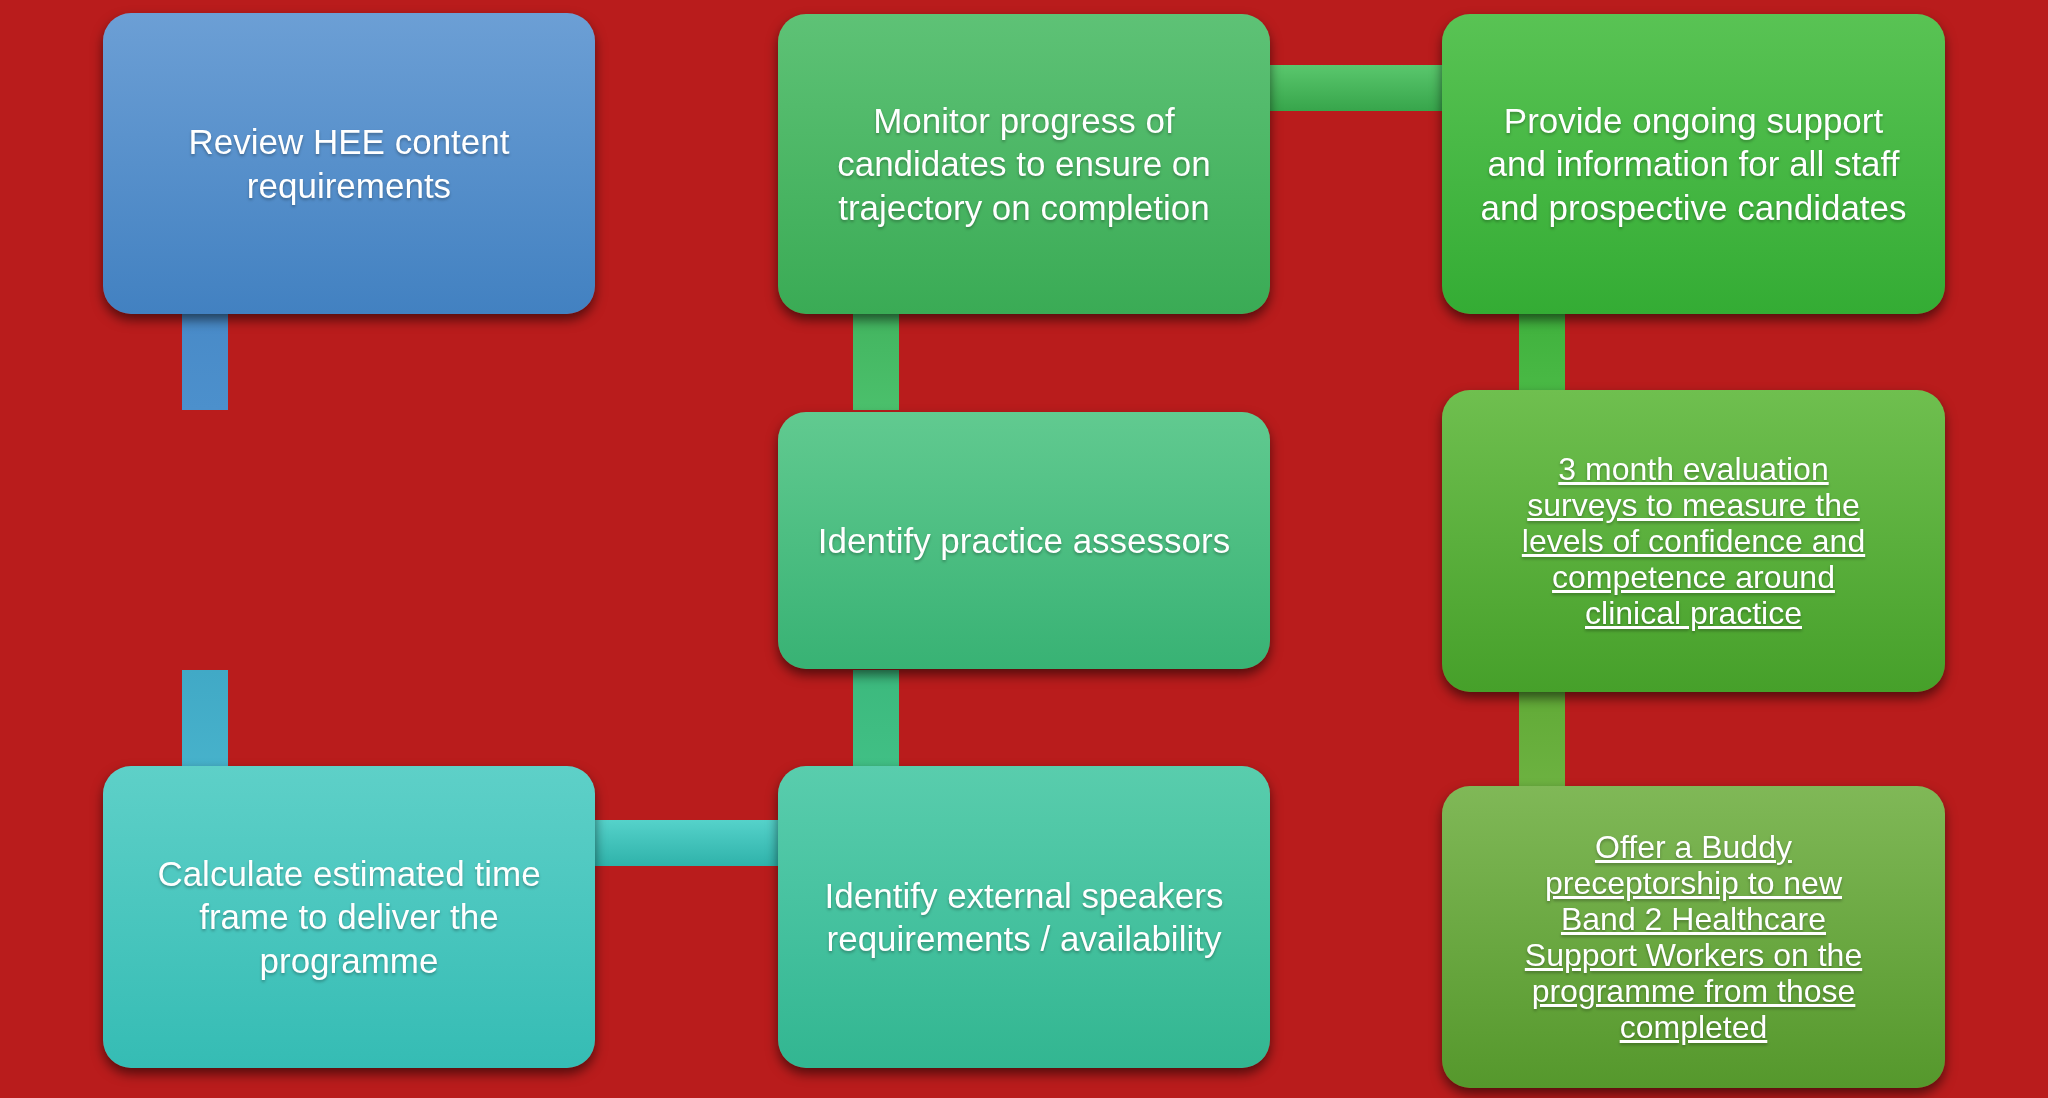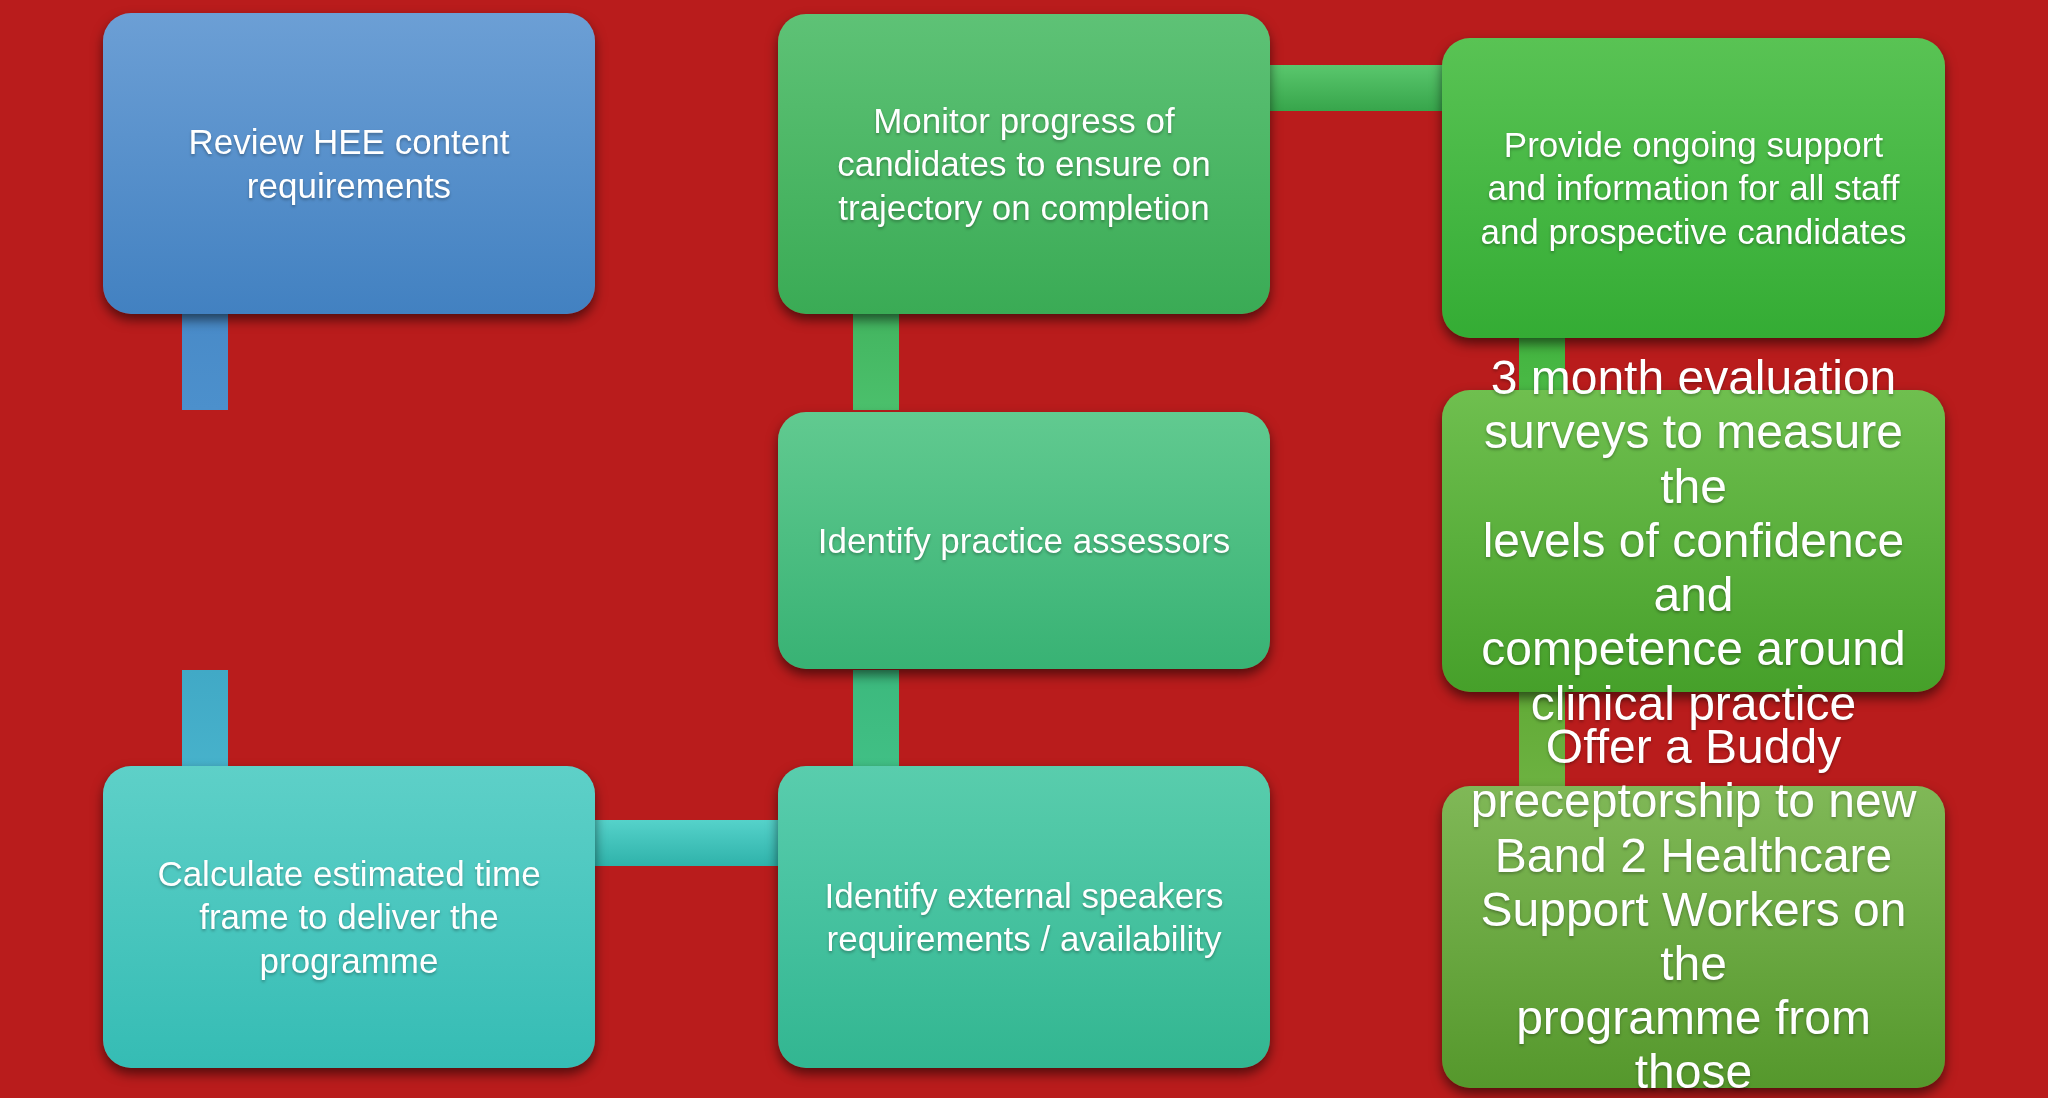--- a/index.html
+++ b/index.html
@@ -31,21 +31,21 @@
   .b1{left:103px;top:13px;width:492px;height:301px;}
   .b2{left:103px;top:390px;width:492px;height:302px;}
   .b3{left:103px;top:766px;width:492px;height:302px;}
   .b4{left:778px;top:14px;width:492px;height:300px;}
   .b5{left:778px;top:412px;width:492px;height:257px;}
   .b6{left:778px;top:766px;width:492px;height:302px;}
   .b7{left:1442px;top:14px;width:503px;height:300px;}
   .b8{left:1442px;top:390px;width:503px;height:302px;}
   .b9{left:1442px;top:766px;width:503px;height:302px;}
   
-  .b8 .txt,.b9 .txt{font-size:48px;line-height:1.13;}
+  .b8 .txt,.b9 .txt{font-size:32px;line-height:1.13;text-decoration:underline;}
   
   .conn{position:absolute;z-index:1;}
   .cv{width:46px;}
   .c1{left:182px;top:290px;height:120px;}
   .c2{left:182px;top:670px;height:120px;}
   .c3{left:575px;top:820px;width:222px;height:46px;}
   .c4{left:853px;top:670px;height:120px;}
   .c5{left:853px;top:290px;height:120px;}
   .c6{left:1250px;top:65px;width:212px;height:46px;}
   .c7{left:1519px;top:290px;height:120px;}
@@ -79,21 +79,21 @@
 candidates to ensure on
 trajectory on completion</span>
   </div>
   <div class="box b5" style="background: linear-gradient(rgb(97, 202, 144) 0%, rgb(56, 178, 116) 100%);">
     <span class="txt">Identify practice assessors</span>
   </div>
   <div class="box b6" style="background: linear-gradient(rgb(89, 205, 173) 0%, rgb(50, 182, 145) 100%); align-items: center;">
     <span class="txt">Identify external speakers
 requirements / availability</span>
   </div>
-  <div class="box b7" style="background: linear-gradient(rgb(89, 195, 84) 0%, rgb(52, 172, 52) 100%); margin-top: 24px;">
+  <div class="box b7" style="background: linear-gradient(rgb(89, 195, 84) 0%, rgb(52, 172, 52) 100%);">
     <span class="txt">Provide ongoing support
 and information for all staff
 and prospective candidates</span>
   </div>
   <div class="box b8" style="background: linear-gradient(rgb(111, 191, 79) 0%, rgb(70, 160, 42) 100%);">
     <span class="txt">3 month evaluation
 surveys to measure the
 levels of confidence and
 competence around
 clinical practice</span>

